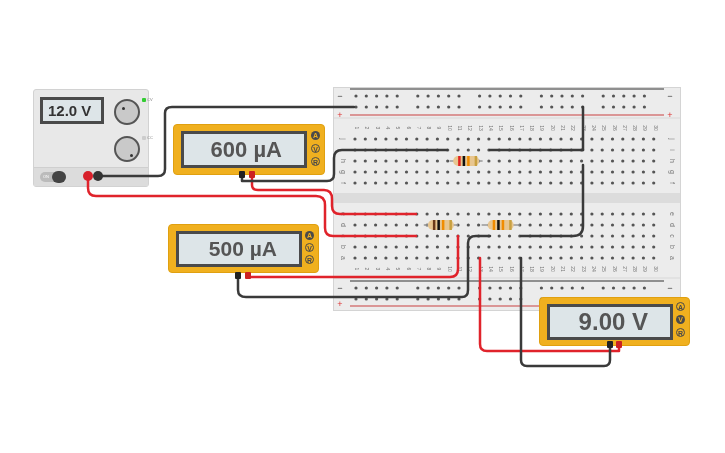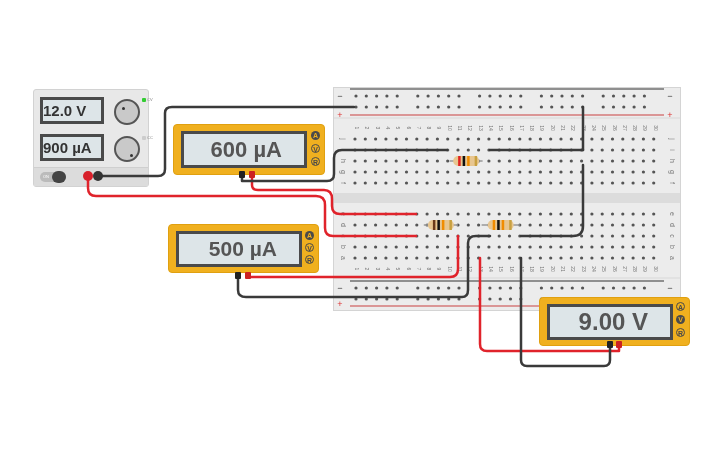--- a/index.html
+++ b/index.html
@@ -1,19 +1,19 @@
 <!DOCTYPE html>
 <html><head>
 <meta charset="utf-8">
 <style>
   html,body{margin:0;padding:0;background:#ffffff;}
   body{width:725px;height:453px;position:relative;overflow:hidden;font-family:"Liberation Sans",sans-serif;}
   #stage{position:absolute;left:0;top:0;width:725px;height:453px;}
   .psu{position:absolute;left:33px;top:89px;width:114px;height:96px;background:#e8e8e8;border:1px solid #d2d2d2;border-radius:3px;}
-  .psu .lcd{position:absolute;left:6px;width:64px;height:27px;background:#dde5e8;border:3px solid #4a4a4a;box-sizing:border-box;font-weight:bold;font-size:15px;color:#333;line-height:21px;}
+  .psu .lcd{position:absolute;left:6px;width:64px;height:27px;background:#dde5e8;border:3px solid #4a4a4a;box-sizing:border-box;font-weight:bold;font-size:15px;color:#333;line-height:21px;padding-left:5px;}
   .psu .knob{position:absolute;left:80px;width:26px;height:26px;border-radius:50%;background:#c9c9c9;border:2px solid #555;box-sizing:border-box;}
   .psu .knob .dot{position:absolute;width:3px;height:3px;background:#333;border-radius:50%;}
   .psu .ind{position:absolute;left:108px;width:4px;height:4px;border-radius:1px;}
   .psu .ind-lbl{position:absolute;left:113px;font-size:4px;color:#888;}
   .psu .bottom{position:absolute;left:0;right:0;bottom:0;height:18px;background:#dcdcdc;border-top:1px solid #cfcfcf;}
   .psu .switch{position:absolute;left:6px;top:4px;width:26px;height:10px;background:#bbb;border-radius:6px;}
   .psu .switch .thumb{position:absolute;right:0;top:-1px;width:14px;height:12px;background:#444;border-radius:6px;}
   .psu .switch .on{position:absolute;left:3px;top:2px;font-size:4px;color:#fff;}
   .mm{position:absolute;background:#f0b01f;border-radius:4px;border:1px solid #e0a010;}
   .mm .screen{position:absolute;left:7px;top:6px;background:#dde5e8;border:3px solid #4a4a4a;box-sizing:border-box;text-align:right;font-weight:bold;color:#555;padding-right:22px;}
@@ -23,21 +23,20 @@
   .bb{position:absolute;left:333px;top:87px;width:348px;height:224px;background:#ececec;border:1px solid #d4d4d4;box-sizing:border-box;}
   svg{position:absolute;left:0;top:0;}
 </style>
 </head>
 <body>
 
 <div id="stage">
 
   <div class="psu">
     <div class="lcd" style="top:7px">12.0 V</div>
-    <div class="lcd" style="top:44px">900 µA</div>
     <div class="knob" style="top:9px">
         <span class="dot" style="left:6px;top:6px"></span>
       </div>
     <div class="knob" style="top:46px">
         <span class="dot" style="left:14px;top:16px"></span>
       </div>
     <div class="ind" style="top:8px;background:#33cc33"></div>
     <div class="ind-lbl" style="top:7px">CV</div>
     <div class="ind" style="top:46px;background:#ccc"></div>
     <div class="ind-lbl" style="top:45px">CC</div>

